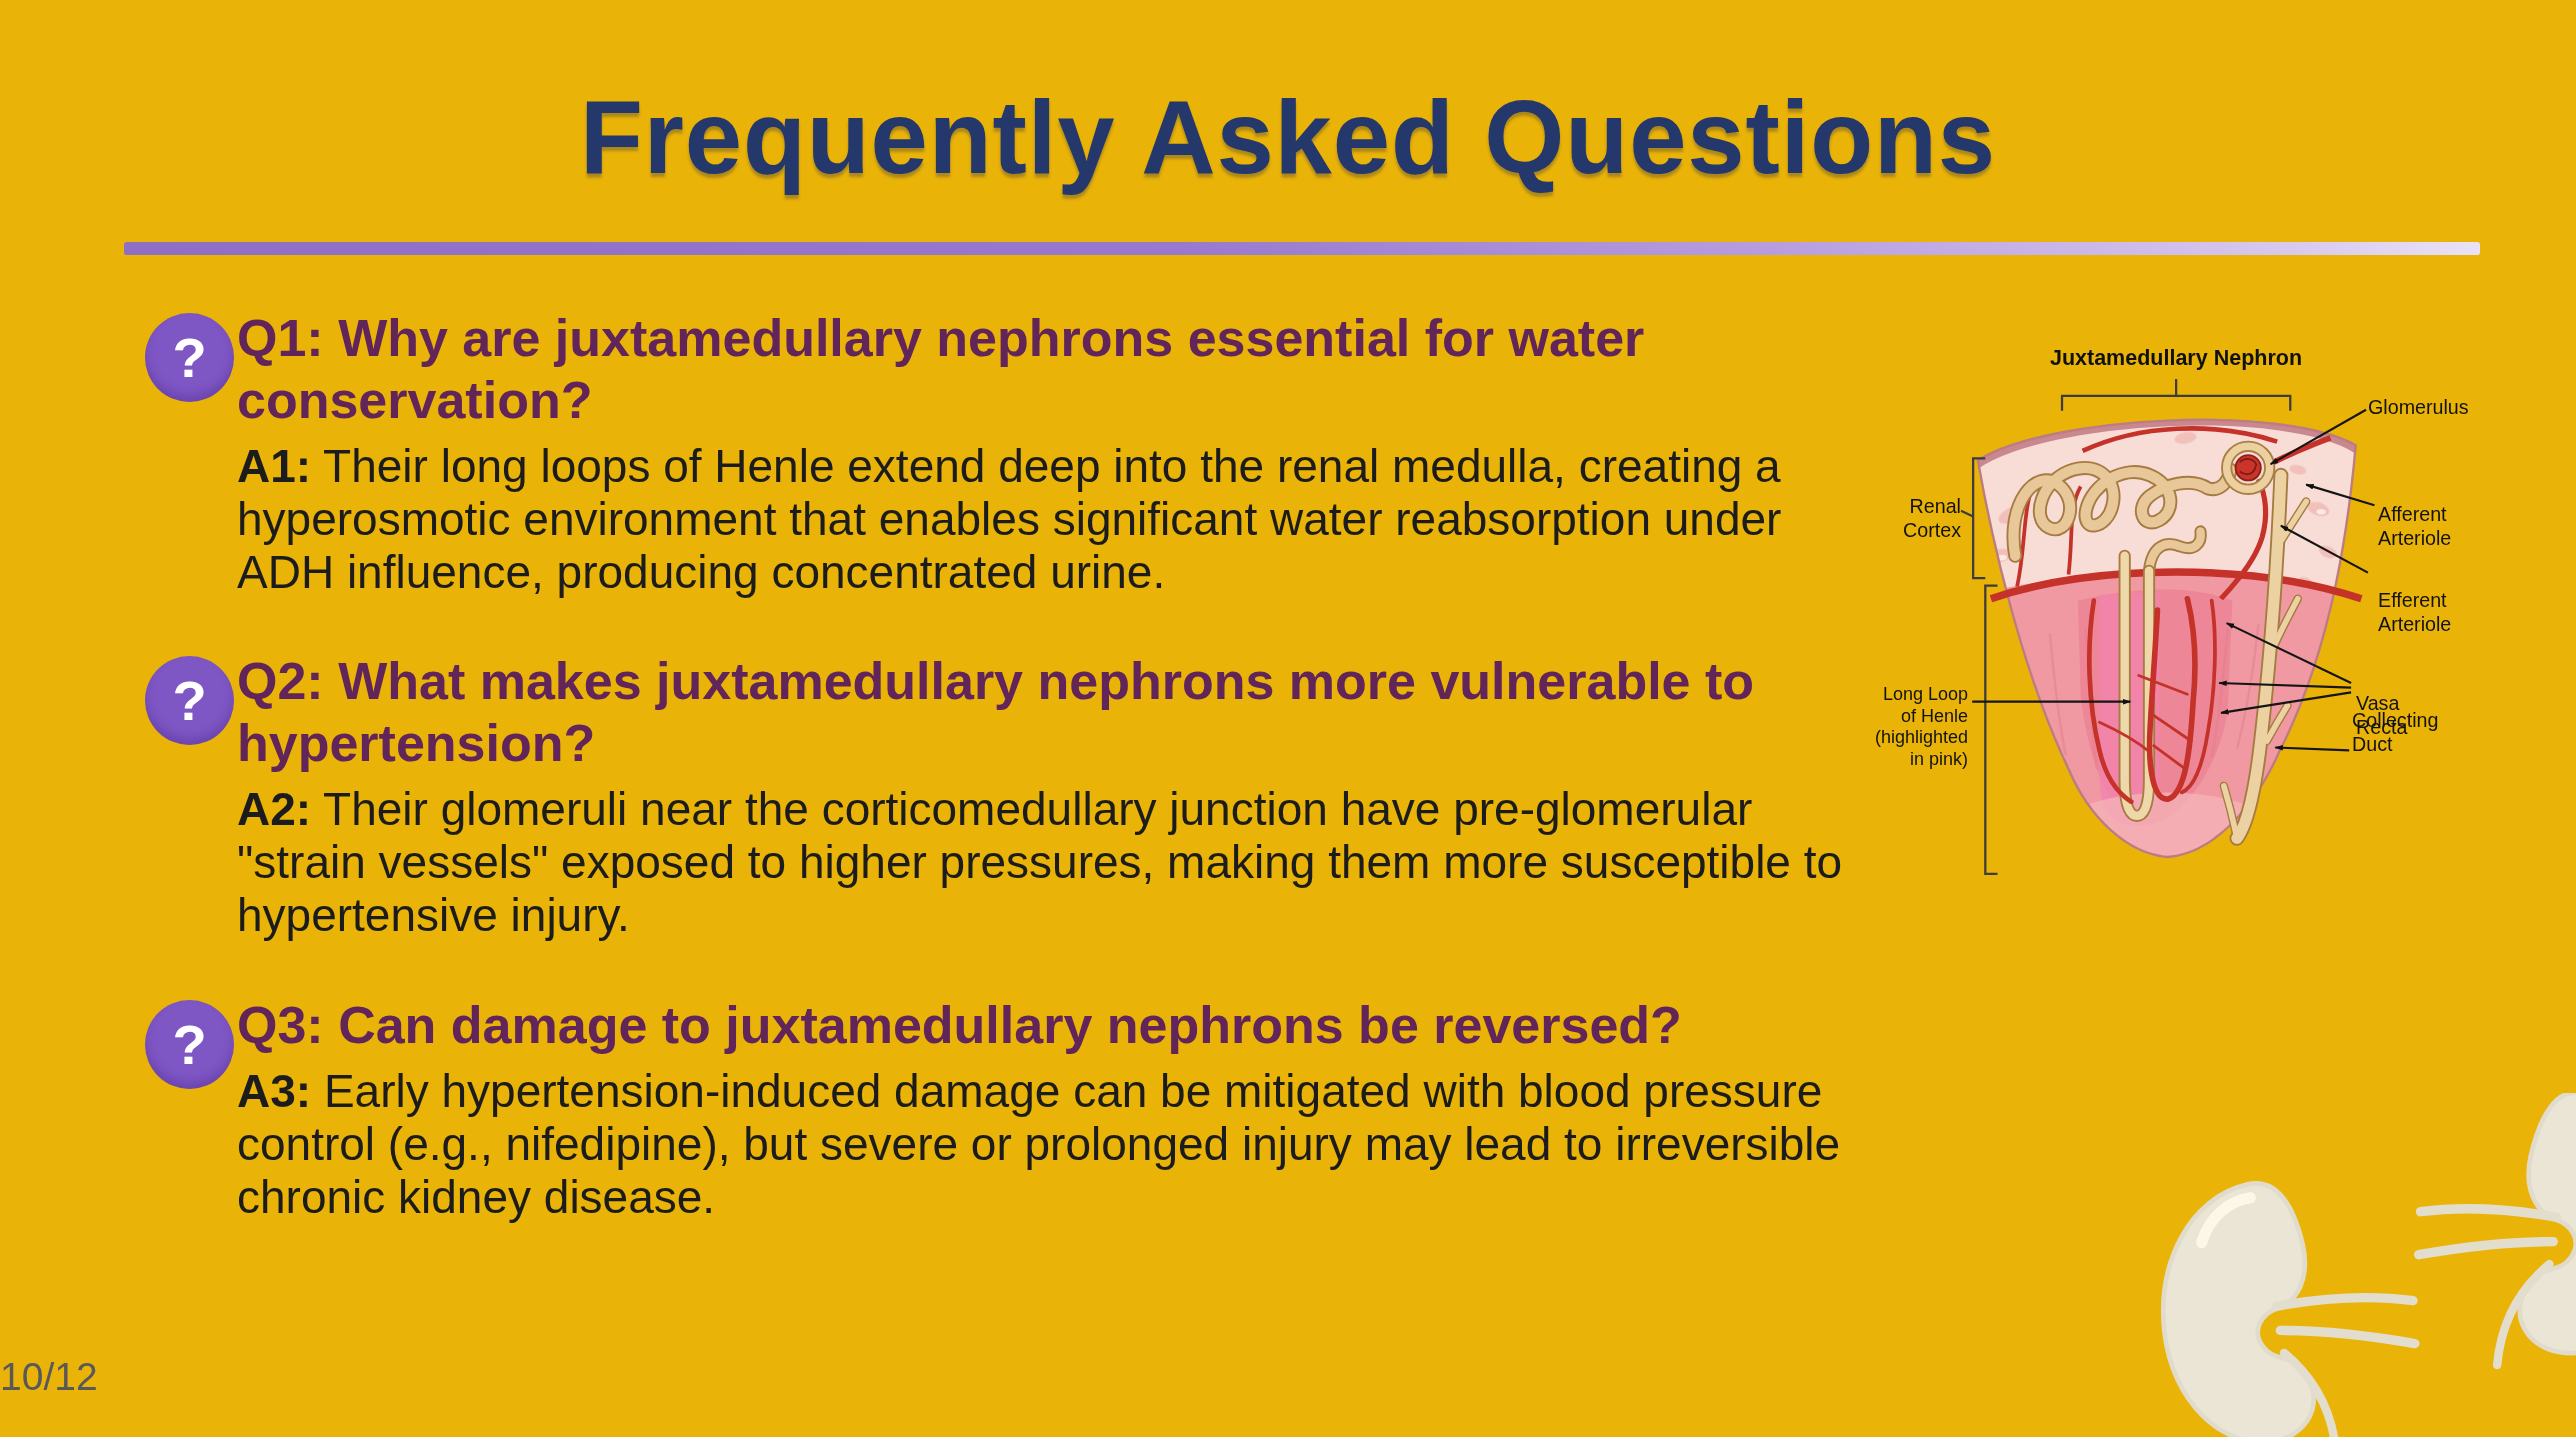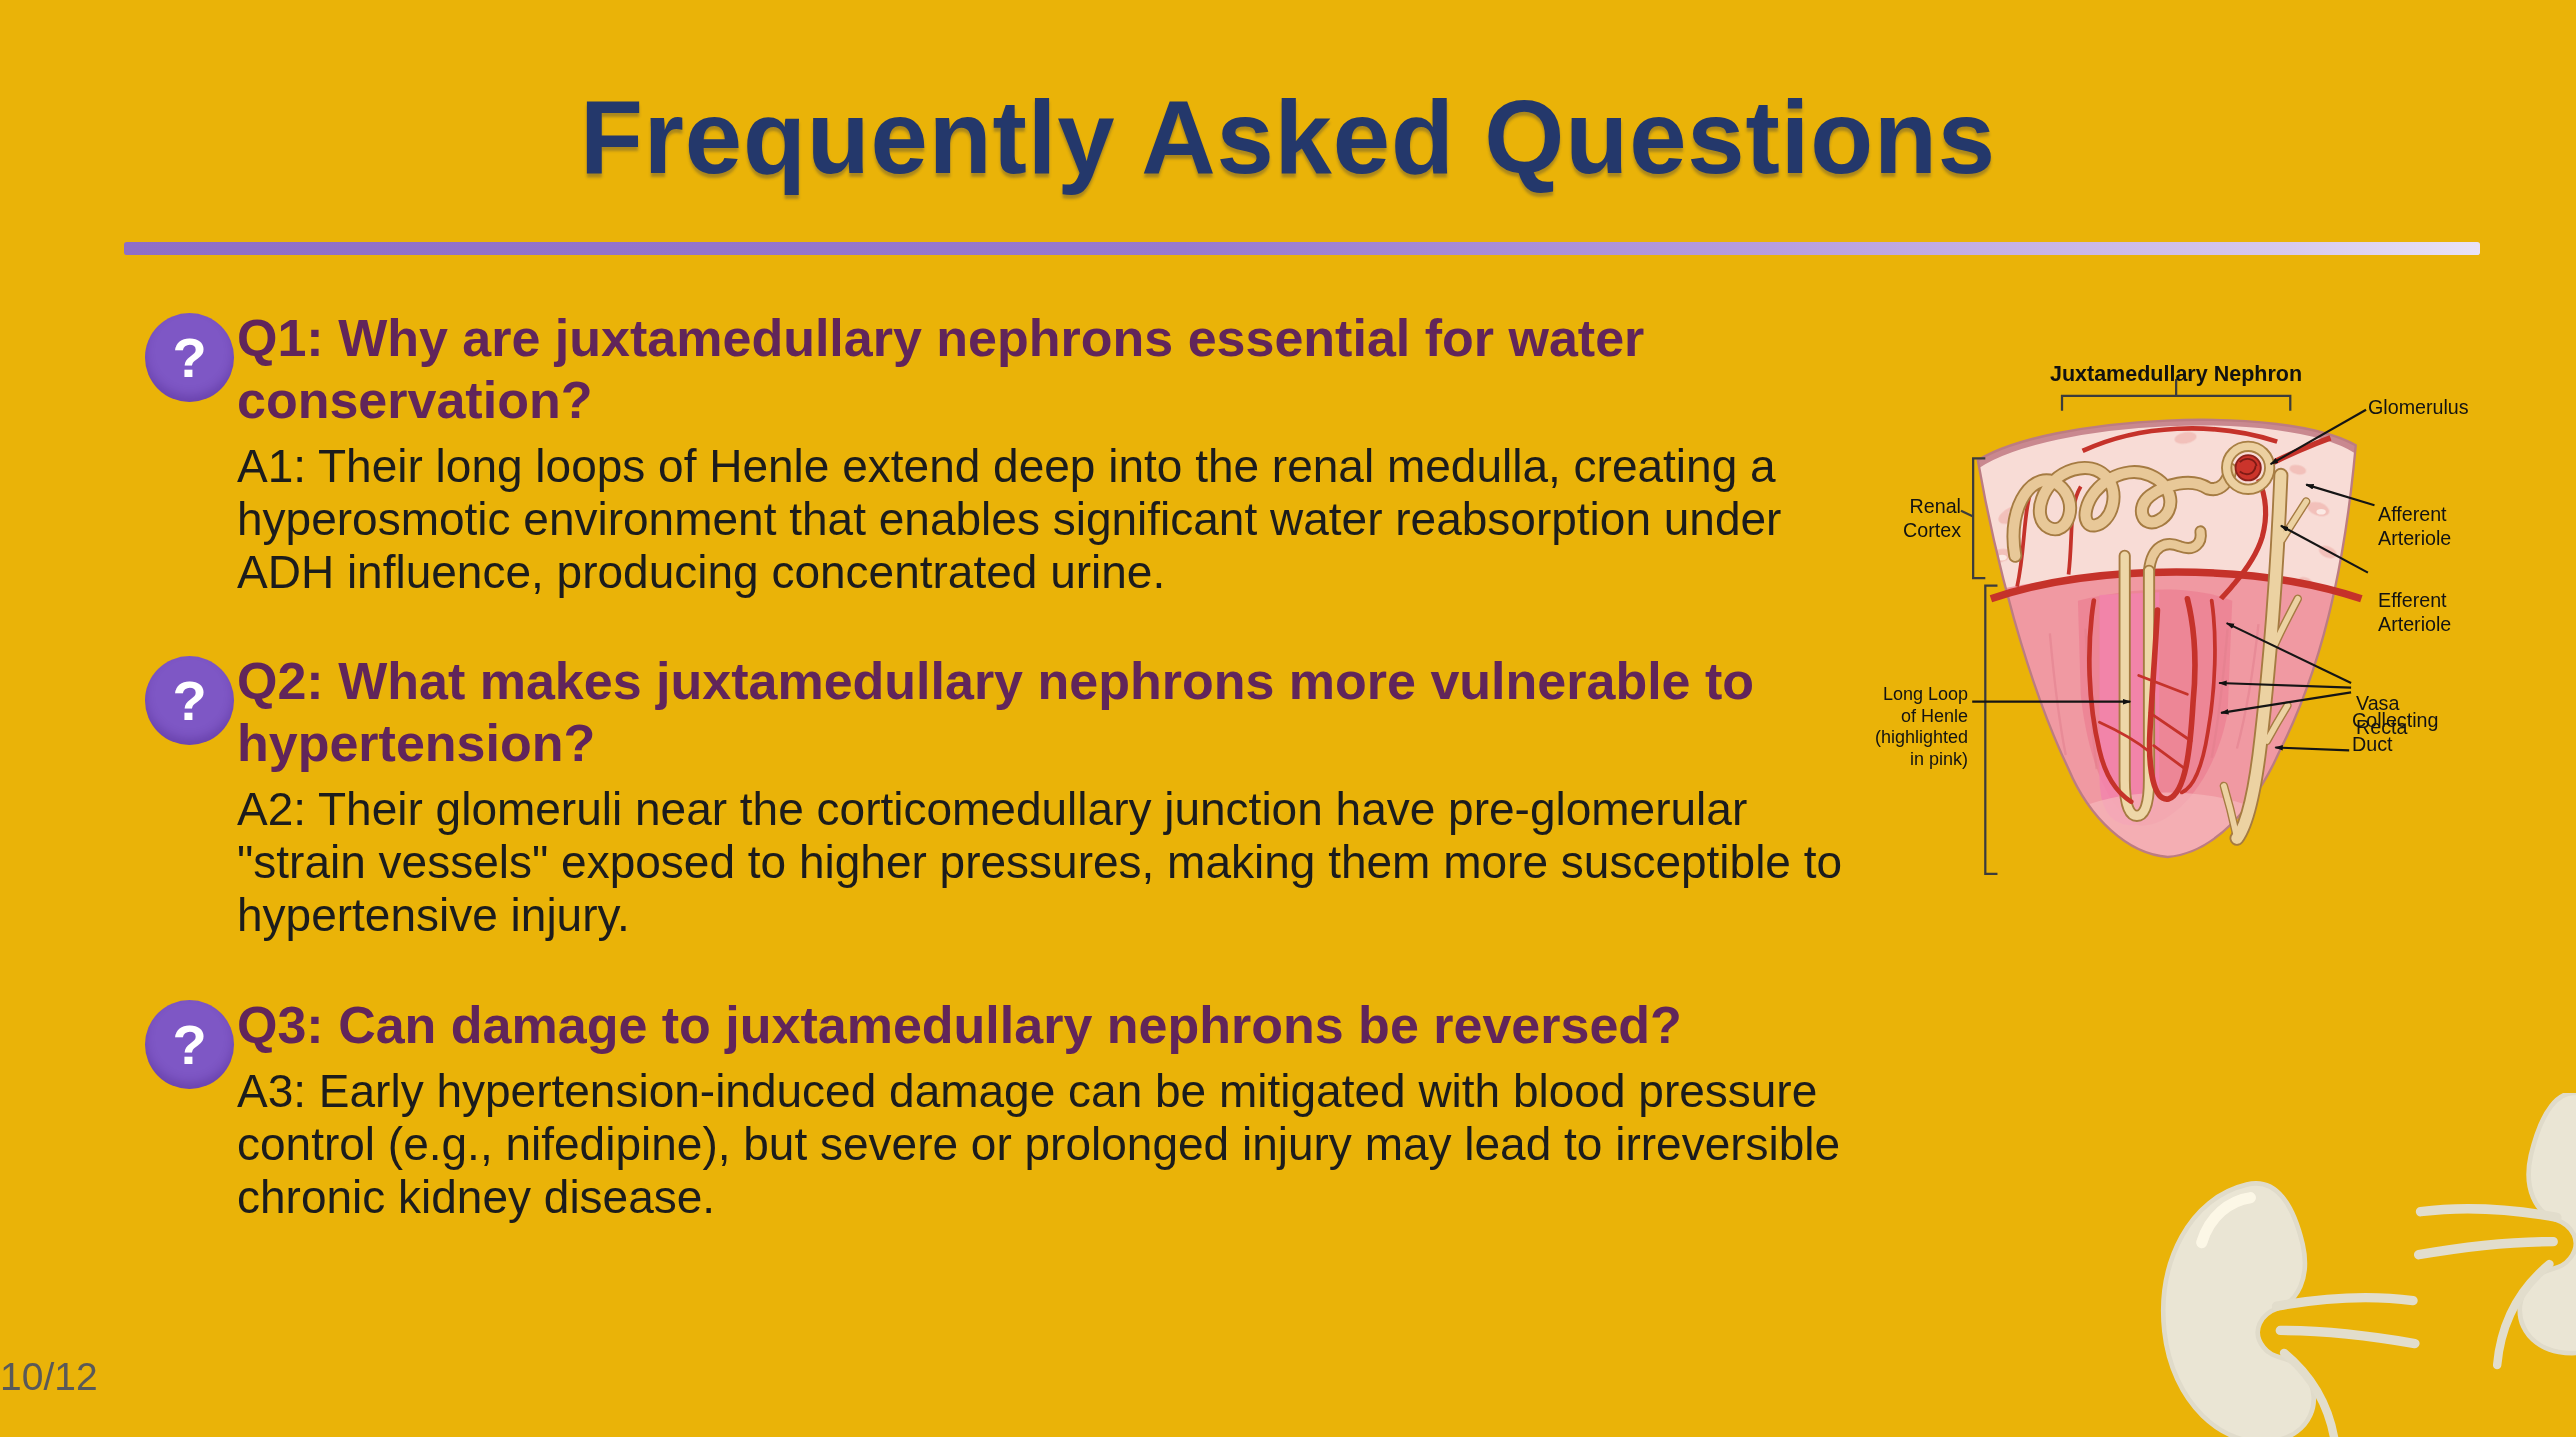--- a/index.html
+++ b/index.html
@@ -16,29 +16,29 @@
   .qa{position:absolute;left:145px;width:1741px;}
   #qa1{top:307px}
   #qa2{top:650px}
   #qa3{top:994px}
   .q-icon{position:absolute;left:0;top:5.6px;width:89px;height:89px;border-radius:50%;
     background:#7E57C5;color:#FFFFFF;display:flex;align-items:center;justify-content:center;
     font-size:56px;font-weight:700;box-shadow:inset 0 -6.6px 9.4px rgba(60,20,120,.28);}
   .qa-content{margin-left:92px;}
   .question{font-size:52px;font-weight:700;color:#61255A;line-height:62px;white-space:pre-line;}
   .answer{margin-top:9.4px;font-size:46px;line-height:53px;color:#1C1C1C;white-space:pre-line;}
-  .answer .prefix{font-weight:400;}
+  .answer .prefix{font-weight:700;}
 
   .page-number{position:absolute;left:0;top:1355px;width:100%;text-align:left;
     font-size:39px;color:#595959;}
 
   .diagram{position:absolute;left:1858px;top:320px;width:655px;height:580px;}
   .diagram svg{position:absolute;left:0;top:0;}
   .dtitle{position:absolute;left:131px;top:26px;width:374px;text-align:center;
-    font-weight:700;font-size:21.5px;color:#111;margin-top:16px;}
+    font-weight:700;font-size:21.5px;color:#111;}
   .dlabel{position:absolute;font-size:19.7px;line-height:24px;color:#131313;white-space:pre-line;}
   .lbl-renal{left:0;top:174px;width:103px;text-align:right;}
   .lbl-loop{left:0;top:364px;width:110px;text-align:right;font-size:18px;line-height:21.5px;}
   .lbl-glom{left:510px;top:75px;}
   .lbl-aff{left:520px;top:182px;}
   .lbl-eff{left:520px;top:268px;}
   .lbl-vasa{left:498px;top:343px;margin-top:28px;}
   .lbl-duct{left:494px;top:388px;}
 
   .watermark{position:absolute;left:2136px;top:1093px;width:440px;height:344px;opacity:.9;}

